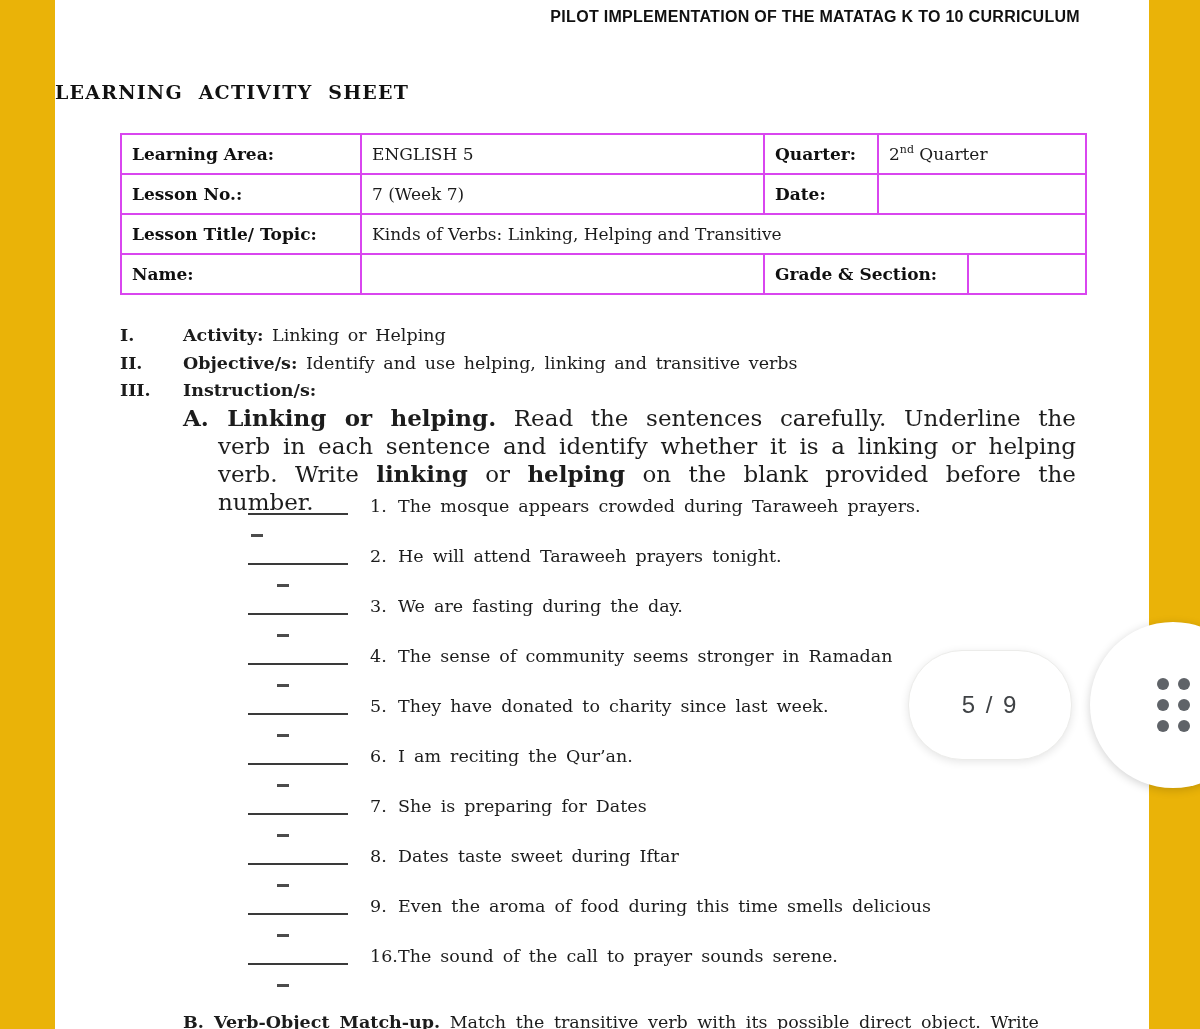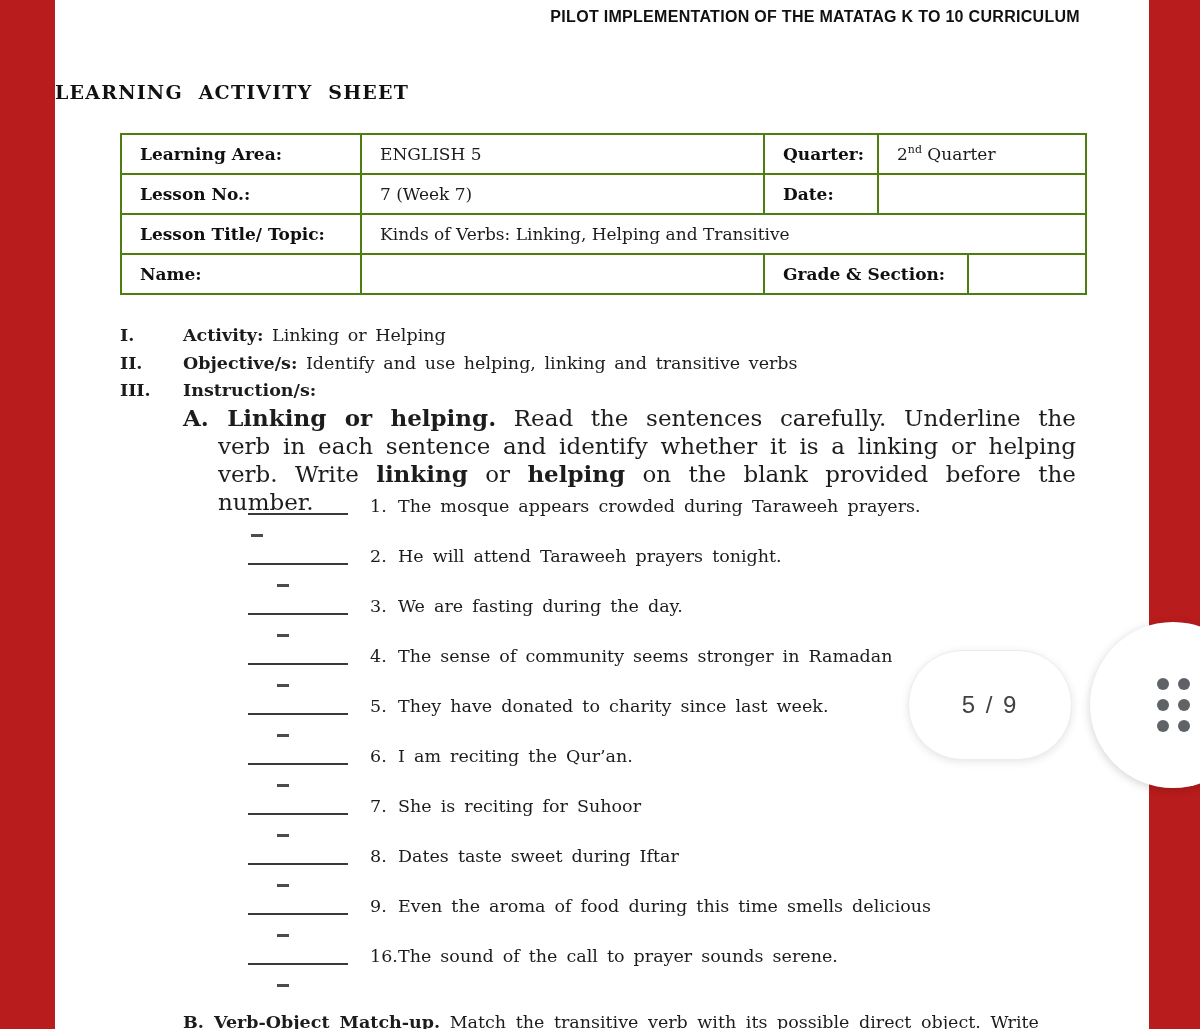--- a/index.html
+++ b/index.html
@@ -1,18 +1,18 @@
 <!DOCTYPE html>
 <html><head>
 <meta charset="utf-8">
 <style>
   html,body{margin:0;padding:0;}
   #screen{
     position:relative; width:1200px; height:1029px;
-    background:#b91c1c; overflow:hidden;
+    background:#eab308; overflow:hidden;
     font-family:"DejaVu Serif","Liberation Serif",serif;
     color:#1c1c1c;
   }
   .page{
     position:absolute; left:55px; top:0; width:1094px; height:1029px;
     background:#ffffff;
   }
   .doc-header{
     position:absolute; top:8px; right:69px;
     font-family:"Liberation Sans",sans-serif;
@@ -22,22 +22,22 @@
   .doc-title{
     position:absolute; top:81px; left:0; width:100%;
     text-align:left; font-weight:bold; font-size:19px;
     letter-spacing:1.2px; word-spacing:8px; color:#111;
   }
   table.info{
     position:absolute; left:65px; top:133px; width:965px;
     border-collapse:collapse; table-layout:fixed;
   }
   table.info td{
-    border:2px solid #4d7c0f; height:38px;
-    padding:0 18px; font-size:17px; vertical-align:middle;
+    border:2px solid #d946ef; height:38px;
+    padding:0 10px; font-size:17px; vertical-align:middle;
     overflow:hidden; white-space:nowrap;
   }
   table.info td.lbl{font-weight:bold; color:#101010;}
   sup.ord{font-size:11px; line-height:0;}
   .sections{
     position:absolute; left:65px; top:322px; width:970px;
     font-size:17.5px; line-height:27.5px; word-spacing:3px;
   }
   .sec-row{position:relative;}
   .sec-num{position:absolute; left:0; top:0; font-weight:bold;}
@@ -186,21 +186,21 @@
       <div class="item">
         <span class="blank"></span>
         <span class="dash"></span>
         <span class="num">6.</span>
         <span class="txt">I am reciting the Qur’an.</span>
       </div>
       <div class="item">
         <span class="blank"></span>
         <span class="dash"></span>
         <span class="num">7.</span>
-        <span class="txt">She is reciting for Suhoor</span>
+        <span class="txt">She is preparing for Dates</span>
       </div>
       <div class="item">
         <span class="blank"></span>
         <span class="dash"></span>
         <span class="num">8.</span>
         <span class="txt">Dates taste sweet during Iftar</span>
       </div>
       <div class="item">
         <span class="blank"></span>
         <span class="dash"></span>

